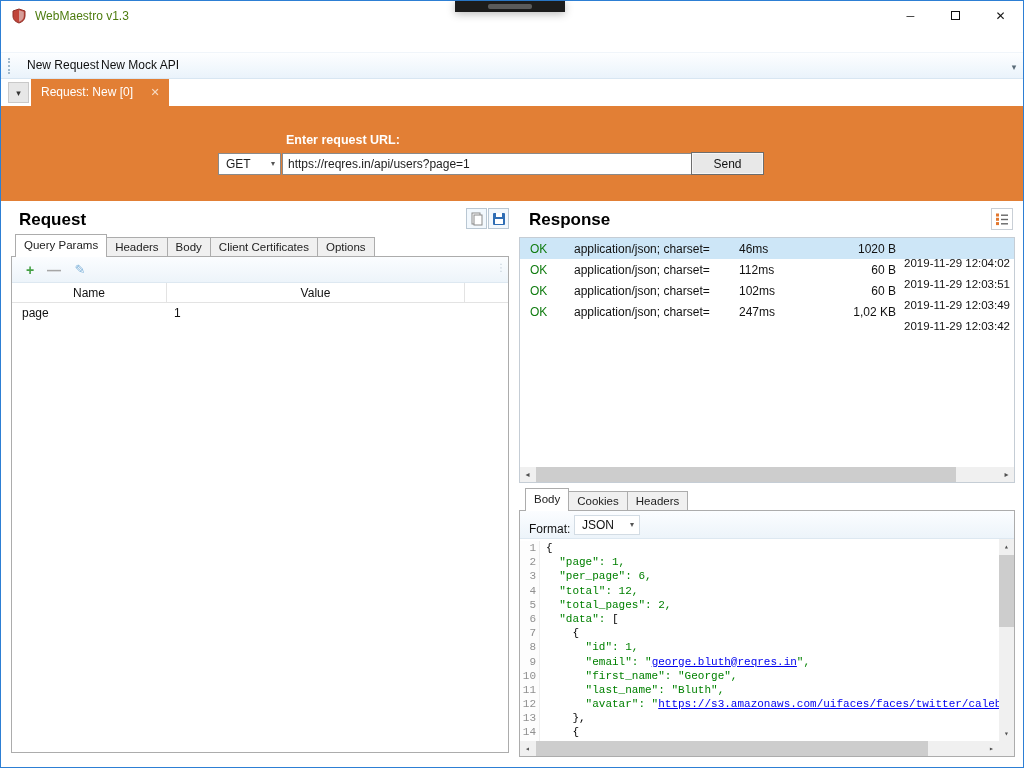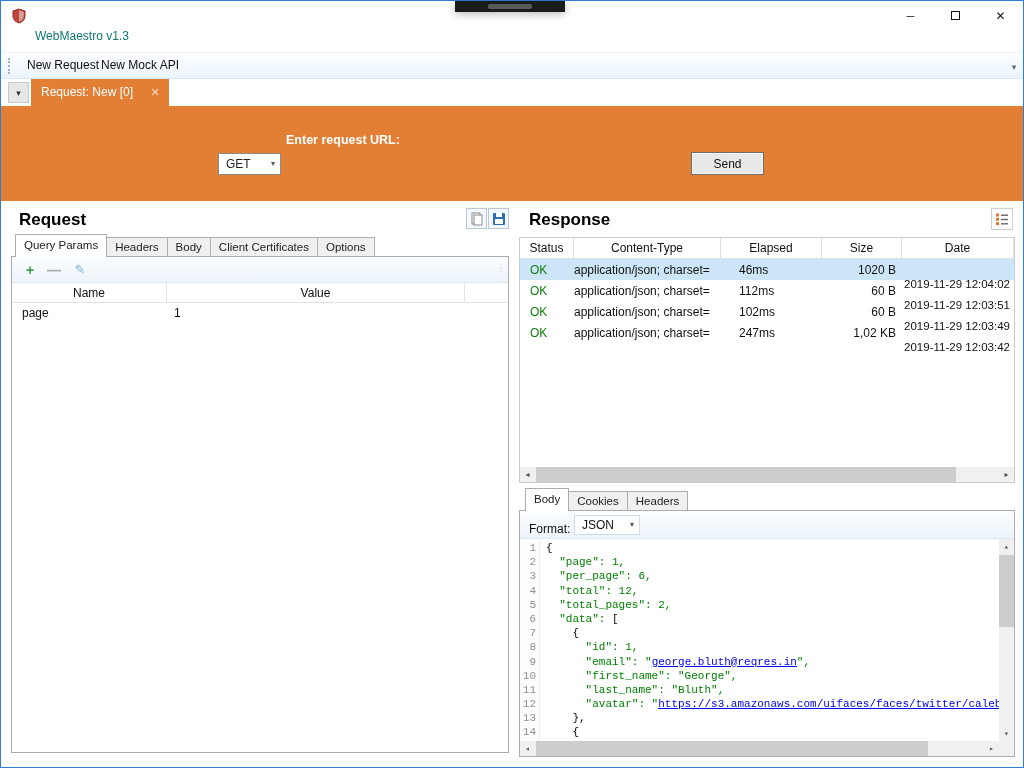--- a/index.html
+++ b/index.html
@@ -14,21 +14,21 @@
     background:#fff;
   }
 
   
   .rec-bar{position:absolute; left:454px; top:0; width:110px; height:11px; background:#1c1c1c; z-index:60; box-shadow:0 2px 8px rgba(0,0,0,.28);}
   .rec-handle{position:absolute; left:33px; top:3px; width:44px; height:5px; background:#5a5a5a; border-radius:2px;}
 
   
   .titlebar{position:absolute; left:0; top:0; width:100%; height:30px; background:#fff;}
   .app-icon{position:absolute; left:10px; top:7px; width:16px; height:16px;}
-  .window-title{position:absolute; left:34px; top:8px; font-size:12px; color:#0f766e;margin-top:20px;}
+  .window-title{position:absolute; left:34px; top:8px; font-size:12px; color:#4d7c0f;}
   .win-btn{position:absolute; top:0; width:45px; height:29px; display:flex; align-items:center; justify-content:center; font-size:11px; color:#111; background:#fff; border:none; cursor:default;}
   .win-btn.min{right:90px;} .win-btn.max{right:45px;} .win-btn.close{right:0; font-size:12px;}
   .max-glyph{display:block; width:9px; height:9px; border:1px solid #111;}
 
   
   .menubar{position:absolute; left:0; top:30px; width:100%; height:21px; background:#fff; padding-left:9px;}
   .menu-item{display:inline-block; padding:0 8px; line-height:21px; font-size:12px; color:#000;}
 
   
   .toolbar{position:absolute; left:0; top:51px; width:100%; height:27px;
@@ -176,20 +176,21 @@
       <span class="doc-tab-close">✕</span>
     </div>
   </div>
 
   <div class="url-banner">
     <div class="url-label">Enter request URL:</div>
     <div class="method-select">
       <span class="method-value">GET</span>
       <span class="method-caret">▾</span>
     </div>
+    <input class="url-input" type="text" value="https://reqres.in/api/users?page=1" style="">
     <button class="send-button">Send</button>
   </div>
 
   <div class="left-panel">
     <div class="panel-title">Request</div>
     <div class="req-icons">
       <div class="icon-btn">
         <svg width="14" height="14" viewBox="0 0 14 14">
           <rect x="2" y="1" width="8" height="11" fill="#fff" stroke="#8a8a8a"></rect>
           <rect x="4" y="3" width="8" height="10" fill="#fff" stroke="#8a8a8a"></rect>
@@ -237,27 +238,20 @@
         <rect x="1" y="1.5" width="3" height="3" fill="#E2772F"></rect>
           <rect x="6" y="2.5" width="7" height="1.4" fill="#666"></rect>
         <rect x="1" y="5.8" width="3" height="3" fill="#E2772F"></rect>
           <rect x="6" y="6.8" width="7" height="1.4" fill="#666"></rect>
         <rect x="1" y="10.1" width="3" height="3" fill="#E2772F"></rect>
           <rect x="6" y="11.1" width="7" height="1.4" fill="#666"></rect>
       </svg>
     </div>
 
     <div class="resp-table-box">
-      <div class="rthead">
-        <div class="rth">Status</div>
-        <div class="rth">Content-Type</div>
-        <div class="rth">Elapsed</div>
-        <div class="rth">Size</div>
-        <div class="rth">Date</div>
-      </div>
       <div>
           <div class="rrow selected">
             <div class="rcell">OK</div>
             <div class="rcell">application/json; charset=</div>
             <div class="rcell">46ms</div>
             <div class="rcell">1020 B</div>
             <div class="rcell">2019-11-29 12:04:02</div>
           </div>
           <div class="rrow">
             <div class="rcell">OK</div>

